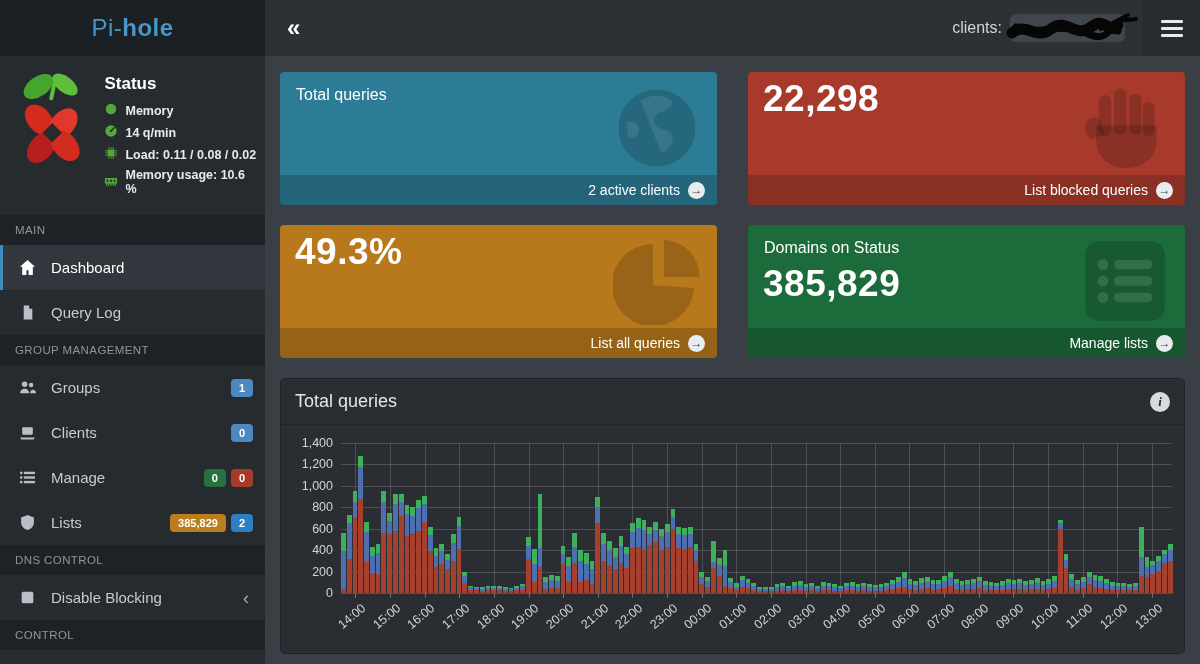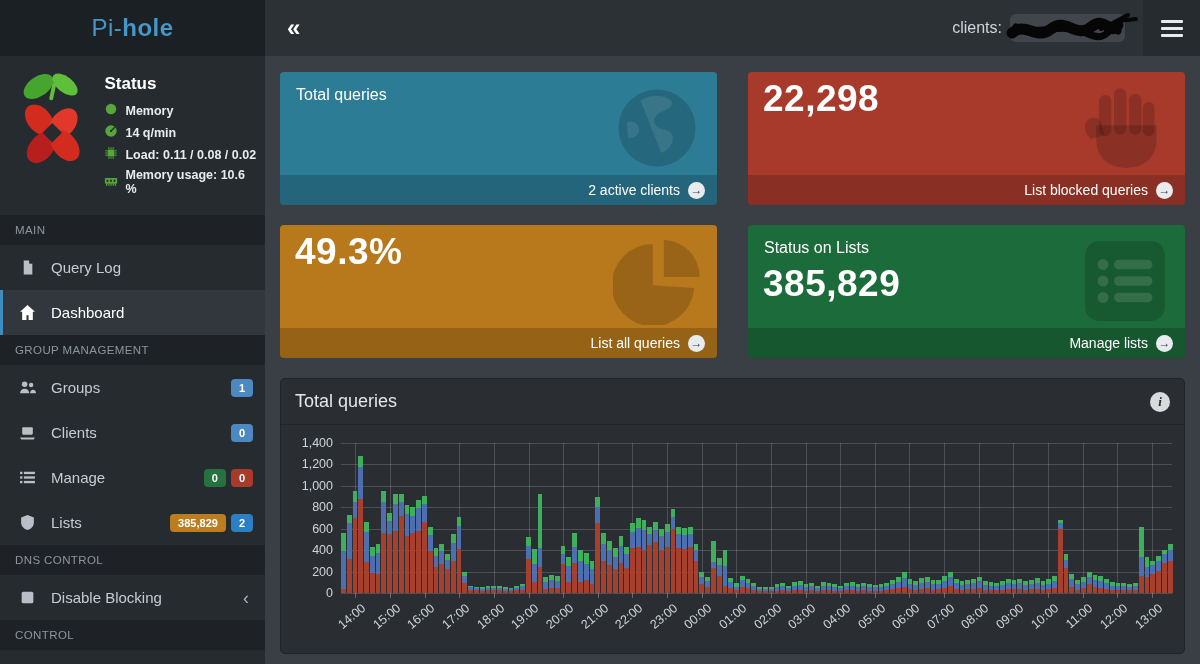--- a/index.html
+++ b/index.html
@@ -141,35 +141,35 @@
                 <rect x="7" y="6.5" width="2" height="2.5" fill="#262b2f"></rect>
                 <rect x="11" y="6.5" width="2" height="2.5" fill="#262b2f"></rect>
               </svg></span>
             <span>Memory usage: 10.6 %</span>
           </div>
         </div>
     </div>
   </div>
   <div id="sidebar-menu">
       <div class="menu-header">MAIN</div>
+      <div class="menu-item active">
+        <span class="mi-icon">
+          <svg width="17" height="17" viewBox="0 0 16 16" fill="currentColor" xmlns="http://www.w3.org/2000/svg">
+            <path d="M8 1 1 7.2h2V15h4v-4.4h2V15h4V7.2h2z"></path>
+          </svg>
+        </span>
+        <span>Dashboard</span>
+      </div>
       <div class="menu-item">
         <span class="mi-icon">
           <svg width="17" height="17" viewBox="0 0 16 16" fill="currentColor" xmlns="http://www.w3.org/2000/svg">
             <path d="M4 1h6l3 3v11H4z M10 1v3h3" stroke="#262b2f" stroke-width=".8"></path>
           </svg>
         </span>
         <span>Query Log</span>
-      </div>
-      <div class="menu-item active">
-        <span class="mi-icon">
-          <svg width="17" height="17" viewBox="0 0 16 16" fill="currentColor" xmlns="http://www.w3.org/2000/svg">
-            <path d="M8 1 1 7.2h2V15h4v-4.4h2V15h4V7.2h2z"></path>
-          </svg>
-        </span>
-        <span>Dashboard</span>
       </div>
       <div class="menu-header">GROUP MANAGEMENT</div>
       <div class="menu-item">
         <span class="mi-icon">
           <svg width="17" height="17" viewBox="0 0 16 16" fill="currentColor" xmlns="http://www.w3.org/2000/svg">
             <circle cx="5.3" cy="5" r="2.6"></circle>
             <circle cx="11.4" cy="5.6" r="2.1"></circle>
             <path d="M1 13.5c0-2.7 1.9-4.3 4.3-4.3s4.3 1.6 4.3 4.3z"></path>
             <path d="M10.4 13.5c.1-2 1.1-3.3 2.8-3.3 1.6 0 2.8 1.3 2.8 3.3z"></path>
           </svg>
@@ -272,21 +272,21 @@
               <path d="M29 35V5A30 30 0 1 0 59 37z"></path>
               <path d="M37 29h26A27 27 0 0 0 37 2z"></path>
             </g>
           </svg></div>
         <div class="c-footer">
           <span>List all queries</span>
           <span class="arrow-circle">→</span>
         </div>
       </div>
       <div class="card" style="background: rgb(28, 107, 58);">
-        <div class="c-title">Status on Lists</div>
+        <div class="c-title">Domains on Status</div>
         <div class="c-value">385,829</div>
         <div class="c-icon"><svg width="88" height="88" viewBox="0 0 64 64" fill="currentColor" xmlns="http://www.w3.org/2000/svg">
             <g>
               <rect x="3" y="3" width="58" height="58" rx="10" fill="rgba(0,0,0,0.20)"></rect>
               <g fill="rgba(255,255,255,0.14)">
                 <circle cx="16" cy="20" r="4"></circle>
                 <circle cx="16" cy="32" r="4"></circle>
                 <circle cx="16" cy="44" r="4"></circle>
                 <rect x="24" y="16.5" width="28" height="7" rx="3.5"></rect>
                 <rect x="24" y="28.5" width="28" height="7" rx="3.5"></rect>

